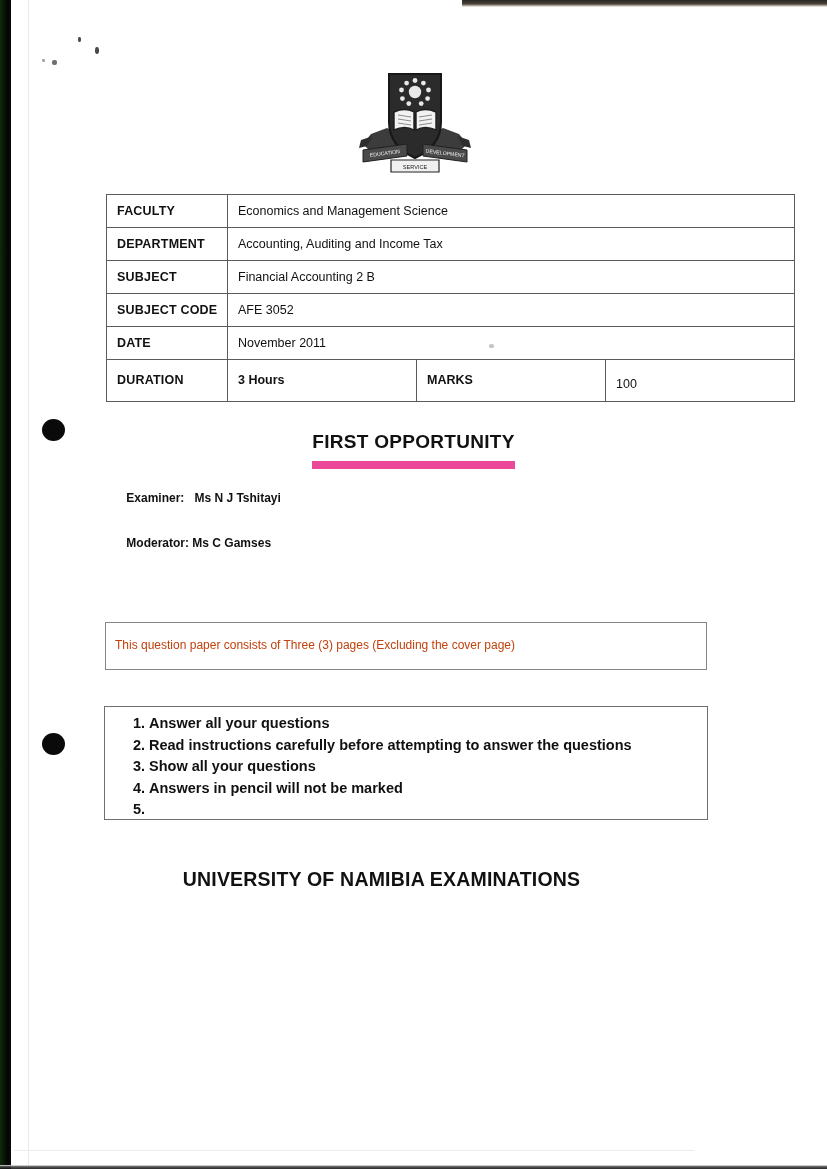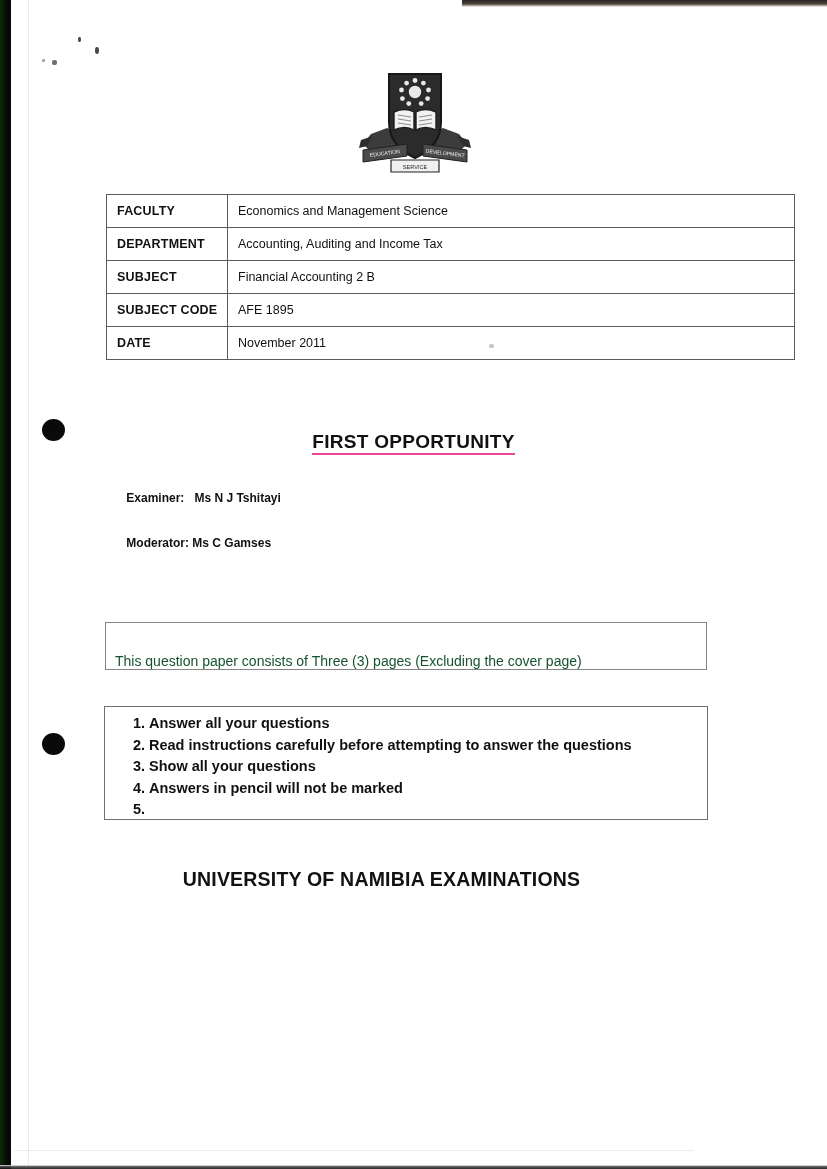--- a/index.html
+++ b/index.html
@@ -143,22 +143,22 @@
     position: absolute;
     left: 0;
     top: 431px;
     width: 827px;
     text-align: center;
     font-size: 19px;
     font-weight: bold;
     letter-spacing: .3px;
   }
   #opportunity-title span {
-    border-bottom: 2px solid #ec4899;
-    padding-bottom: 1px;
+    border-bottom: 8px solid #ec4899;
+    padding-bottom: 9px;
   }
 
   .person-line {
     position: absolute;
     left: 113px;
     font-size: 12px;
     font-weight: bold;
     white-space: pre;
   }
   #examiner-line  { top: 477px; }
@@ -170,23 +170,23 @@
     left: 105px;
     top: 622px;
     width: 602px;
     height: 48px;
     border: 1px solid #858585;
     box-sizing: border-box;
   }
   #page-count-text {
     position: absolute;
     left: 9px;
-    top: 30px;
-    font-size: 14px;
-    color: #14532d;
+    top: 15px;
+    font-size: 12px;
+    color: #c2410c;
   }
 
   
   #instructions-box {
     position: absolute;
     left: 104px;
     top: 706px;
     width: 604px;
     height: 114px;
     border: 1px solid #6f6f6f;
@@ -300,26 +300,32 @@
       <tr>
         <td class="lbl">DEPARTMENT</td>
         <td class="val" colspan="3">Accounting, Auditing and Income Tax</td>
       </tr>
       <tr>
         <td class="lbl">SUBJECT</td>
         <td class="val" colspan="3">Financial Accounting 2 B</td>
       </tr>
       <tr>
         <td class="lbl">SUBJECT CODE</td>
-        <td class="val" colspan="3">AFE 1895</td>
+        <td class="val" colspan="3">AFE 3052</td>
       </tr>
       <tr>
         <td class="lbl">DATE</td>
         <td class="val" colspan="3">November 2011</td>
       </tr>
+      <tr class="duration-row">
+        <td class="lbl">DURATION</td>
+        <td class="dur-val">3 Hours</td>
+        <td class="marks-lbl">MARKS</td>
+        <td class="marks-val">100</td>
+      </tr>
     </tbody>
   </table>
 
   <div id="opportunity-title">
     <span>FIRST OPPORTUNITY</span>
   </div>
 
   <div class="person-line" id="examiner-line">
     <span>Examiner:</span><span>&nbsp;&nbsp; </span><span>Ms N J Tshitayi</span>
   </div>

